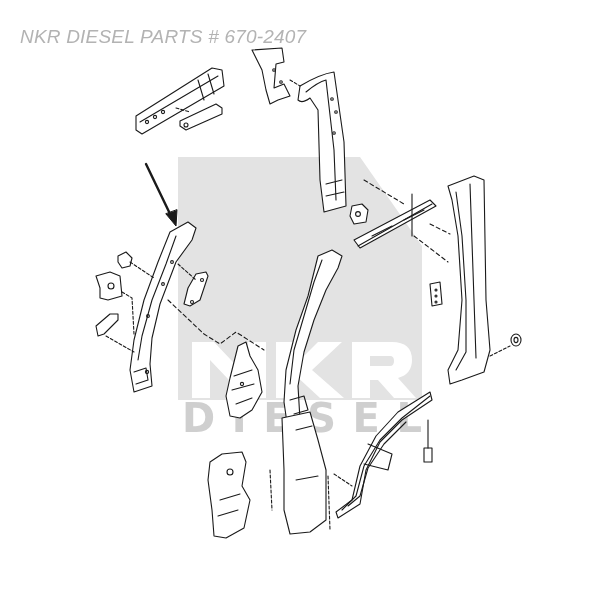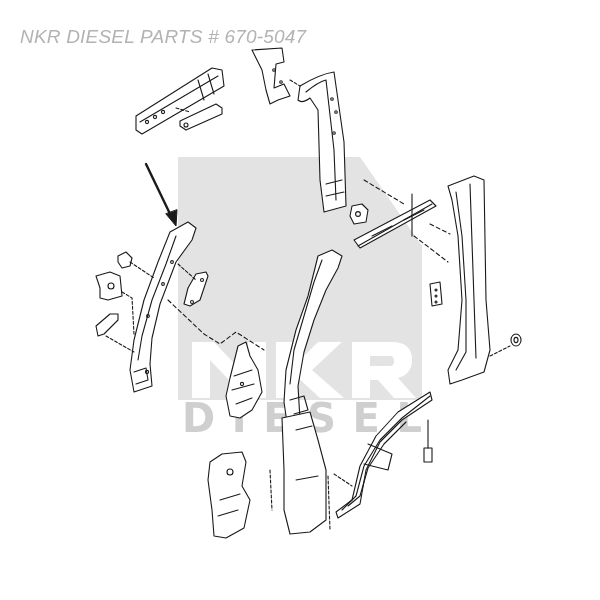--- a/index.html
+++ b/index.html
@@ -35,21 +35,21 @@
 
 <div class="wm-diesel">
   <span>D</span>
   <span>I</span>
   <span>E</span>
   <span>S</span>
   <span>E</span>
   <span>L</span>
 </div>
 
-<div class="caption">NKR DIESEL PARTS # 670-5047</div>
+<div class="caption">NKR DIESEL PARTS # 670-2407</div>
 
 <svg class="drawing" width="600" height="600" viewBox="0 0 600 600" fill="none" stroke="#1a1a1a" stroke-width="1.1" stroke-linejoin="round" stroke-linecap="round">
 
   <g>
     <path d="M136 116 L212 68 L222 70 L224 86 L142 134 L136 130 Z" fill="#fff"></path>
     <path d="M140 122 L218 76"></path>
     <path d="M198 80 L204 100 M208 74 L214 94"></path>
     <circle cx="147" cy="122" r="1.6"></circle>
       <circle cx="155" cy="117" r="1.6"></circle>
       <circle cx="163" cy="112" r="1.6"></circle>

